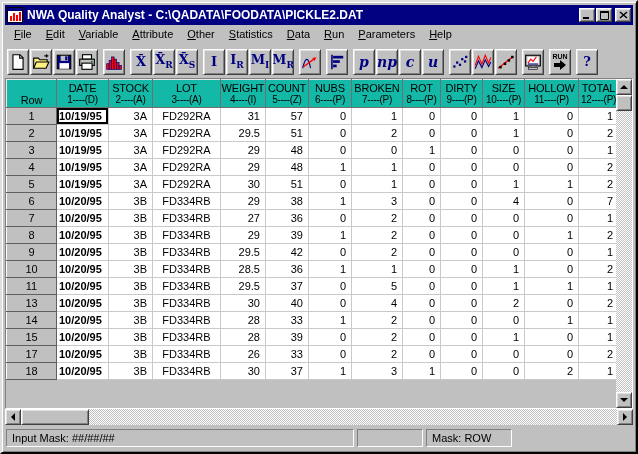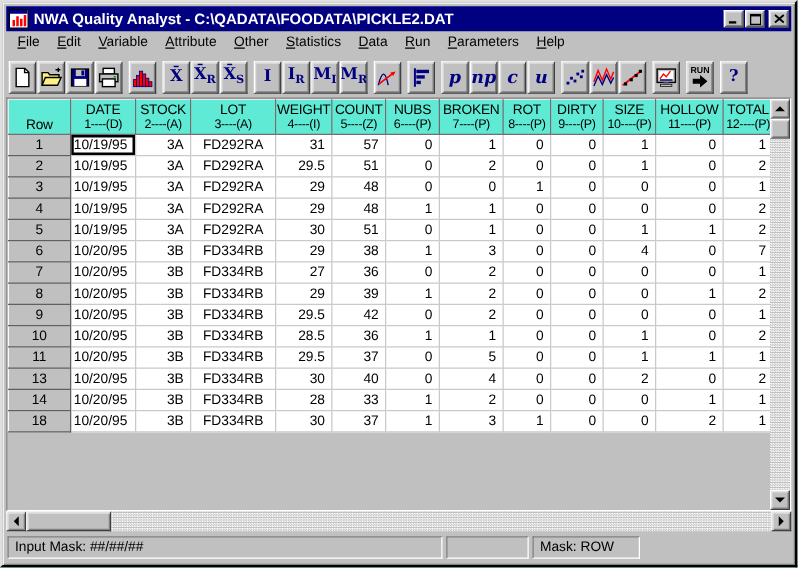--- a/index.html
+++ b/index.html
@@ -45,30 +45,30 @@
   .tglyph sub{ font-size:9px; }
   .tglyph.it{ font-style:italic; font-size:14px; }
   .tglyph.run-label{ font-family:"Liberation Sans",sans-serif; font-style:normal;
     font-size:7px; color:#000; letter-spacing:0; }
 
   
   .grid-area{ flex:1 1 auto; display:flex; overflow:hidden;
     border:1px solid; border-color:#808080 #fff #fff #808080; background:#c0c0c0; }
   .grid-viewport{ flex:1 1 auto; overflow:hidden; background:#c0c0c0; }
   table{ border-collapse:collapse; table-layout:fixed; background:#fff; }
-  .hcell{ background:#5eead4; font-weight:normal; font-size:10px; letter-spacing:-0.3px;
+  .hcell{ background:#14b8a6; font-weight:normal; font-size:10px; letter-spacing:-0.3px;
     border:1px solid; border-color:#e8e8e8 #707070 #707070 #e8e8e8;
     vertical-align:bottom; text-align:center; padding:1px 0; line-height:12px;
     white-space:nowrap; height:28px; }
   .hcell .t{ font-size:11px; letter-spacing:-0.2px; }
   .rownum{ background:#c0c0c0; text-align:center; height:15px;
     border:1px solid; border-color:#fff #606060 #606060 #fff; }
   td.data{ background:#fff; height:15px; line-height:14px; white-space:nowrap; overflow:hidden;
     border-right:1px solid #c9c9c9; border-bottom:1px solid #c9c9c9; font-size:11px; }
-  td.al{ text-align:left; padding-left:2px; }
+  td.al{ text-align:left; padding-left:2px;font-weight:bold; }
   td.ar{ text-align:right; padding-right:5px; }
   td.ac{ text-align:center; }
   td.sel{ box-shadow: inset 0 0 0 2px #000; }
 
   
   .vscroll{ width:16px; flex:0 0 auto; display:flex; flex-direction:column; }
   .hscroll{ height:16px; flex:0 0 auto; display:flex; }
   .sbtn{ width:16px; height:16px; flex:0 0 auto; padding:0; background:#c0c0c0;
     border:1px solid; border-color:#fff #404040 #404040 #fff;
     box-shadow: inset 1px 1px 0 #dfdfdf, inset -1px -1px 0 #808080;
@@ -594,20 +594,50 @@
               <td class="data ar">33</td>
               <td class="data ar">1</td>
               <td class="data ar">2</td>
               <td class="data ar">0</td>
               <td class="data ar">0</td>
               <td class="data ar">0</td>
               <td class="data ar">1</td>
               <td class="data ar">1</td>
             </tr>
             <tr>
+              <td class="rownum">15</td>
+              <td class="data al">10/20/95</td>
+              <td class="data ar">3B</td>
+              <td class="data ac">FD334RB</td>
+              <td class="data ar">28</td>
+              <td class="data ar">39</td>
+              <td class="data ar">0</td>
+              <td class="data ar">2</td>
+              <td class="data ar">0</td>
+              <td class="data ar">0</td>
+              <td class="data ar">1</td>
+              <td class="data ar">0</td>
+              <td class="data ar">1</td>
+            </tr>
+            <tr>
+              <td class="rownum">17</td>
+              <td class="data al">10/20/95</td>
+              <td class="data ar">3B</td>
+              <td class="data ac">FD334RB</td>
+              <td class="data ar">26</td>
+              <td class="data ar">33</td>
+              <td class="data ar">0</td>
+              <td class="data ar">2</td>
+              <td class="data ar">0</td>
+              <td class="data ar">0</td>
+              <td class="data ar">0</td>
+              <td class="data ar">0</td>
+              <td class="data ar">2</td>
+            </tr>
+            <tr>
               <td class="rownum">18</td>
               <td class="data al">10/20/95</td>
               <td class="data ar">3B</td>
               <td class="data ac">FD334RB</td>
               <td class="data ar">30</td>
               <td class="data ar">37</td>
               <td class="data ar">1</td>
               <td class="data ar">3</td>
               <td class="data ar">1</td>
               <td class="data ar">0</td>

